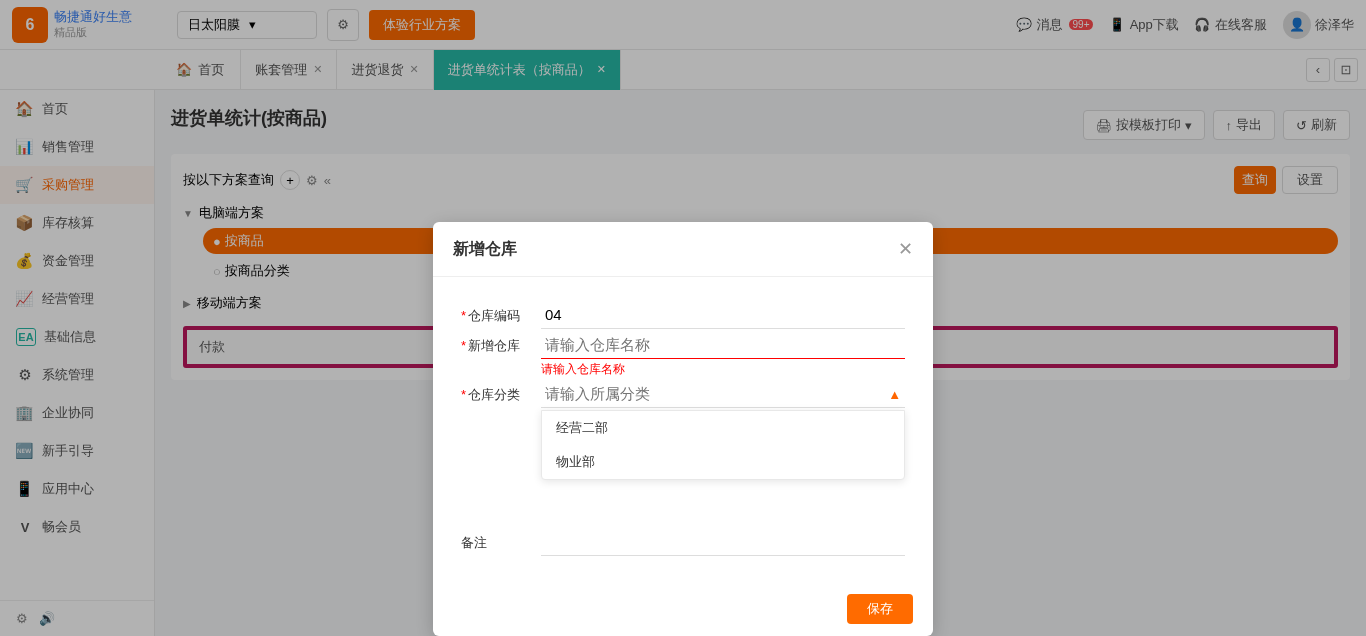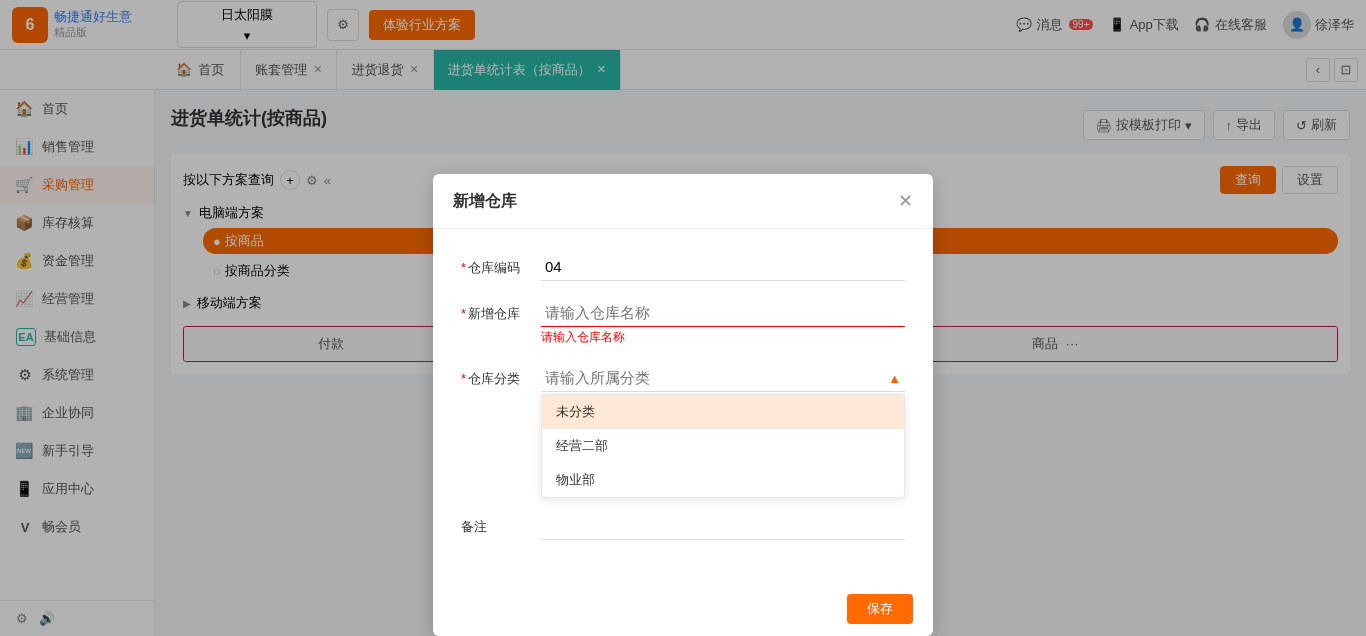--- a/index.html
+++ b/index.html
@@ -31,21 +31,20 @@
       display: flex; align-items: center; justify-content: center;
       color: #fff; font-weight: bold; font-size: 16px;
     }
     .logo-text { font-size: 13px; color: #3b82f6; line-height: 1.3; }
     .logo-sub { font-size: 11px; color: #999; }
     .store-selector {
       display: flex; align-items: center; gap: 4px;
       border: 1px solid #ddd; border-radius: 4px;
       padding: 4px 10px; cursor: pointer; background: #fff;
       min-width: 140px;
-      flex-direction: column;
     }
     .store-selector span { flex: 1; }
     .gear-btn {
       width: 32px; height: 32px; border: 1px solid #ddd; border-radius: 4px;
       display: flex; align-items: center; justify-content: center; cursor: pointer;
       background: #fff; color: #666;
     }
     .try-btn {
       background: #ff6b00; color: #fff; border: none; border-radius: 4px;
       padding: 6px 14px; cursor: pointer; font-size: 13px;
@@ -132,21 +131,21 @@
       position: relative; z-index: 101;
     }
     .dialog-header {
       padding: 16px 20px; border-bottom: 1px solid #eee;
       display: flex; align-items: center; justify-content: space-between;
     }
     .dialog-title { font-size: 16px; font-weight: bold; color: #333; }
     .dialog-close { cursor: pointer; color: #999; font-size: 18px; }
     .dialog-body { padding: 24px 28px; }
     .form-row {
-      display: flex; align-items: flex-start; margin-bottom: 18px; position: relative;
+      display: flex; align-items: flex-start; margin-bottom: 2px; position: relative;
     }
     .form-label {
       width: 80px; font-size: 13px; color: #333; padding-top: 6px;
       flex-shrink: 0;
     }
     .form-label.required::before { content: '*'; color: #f00; margin-right: 2px; }
     .form-control {
       flex: 1;
     }
     .form-input {
@@ -329,21 +328,21 @@
       </div>
     </div>
 
     <div class="query-panel">
       <div style="display:flex;align-items:center;gap:6px;margin-bottom:8px;">
         <span>按以下方案查询</span>
         <span style="width:20px;height:20px;border:1px solid #ddd;border-radius:50%;display:flex;align-items:center;justify-content:center;cursor:pointer;">+</span>
         <span style="cursor:pointer;color:#888;">⚙</span>
         <span style="cursor:pointer;color:#888;">«</span>
         <div style="flex:1;"></div>
-        <button class="toolbar-btn primary" style="padding:4px 14px;">查询</button>
+        <button class="toolbar-btn primary" style="padding:4px 7px;">查询</button>
         <button class="toolbar-btn" style="padding:4px 14px;">设置</button>
       </div>
 
       <div style="display:flex;flex-direction:column;gap:4px;">
         <div style="display:flex;align-items:center;gap:6px;padding:2px 0;">
           <span style="color:#888;font-size:10px;">▼</span>
           <span>电脑端方案</span>
         </div>
         <div style="padding-left:20px;display:flex;flex-direction:column;gap:4px;">
           <div class="scheme-item active">
@@ -354,21 +353,21 @@
             <span style="color:#aaa;">○</span>
             <span>按商品分类</span>
           </div>
         </div>
         <div style="display:flex;align-items:center;gap:6px;padding:2px 0;margin-top:4px;">
           <span style="color:#888;font-size:10px;">▶</span>
           <span>移动端方案</span>
         </div>
       </div>
 
-      <div style="display:flex;gap:0;margin-top:12px;border:1px solid #be185d;border-radius:3px;overflow:hidden;text-align:center;">
+      <div style="display:flex;gap:0;margin-top:12px;border:4px solid #be185d;border-radius:3px;overflow:hidden;">
         <div style="flex:1;padding:8px 12px;background:#fafafa;border-right:1px solid #e8e8e8;font-size:13px;color:#555;">
           <span>付款</span>
         </div>
         <div style="flex:1;padding:8px 12px;background:#fafafa;border-right:1px solid #e8e8e8;font-size:13px;color:#555;">
           <span>单据状态</span>
           <span style="cursor:pointer;margin-left:4px;">▾</span>
         </div>
         <div style="flex:2;padding:8px 12px;background:#fafafa;font-size:13px;color:#555;">
           <span>商品</span>
           <span style="cursor:pointer;margin-left:4px;">···</span>
@@ -415,21 +414,20 @@
         </div>
       </div>
 
       <div class="form-row" style="margin-bottom:4px;">
         <span class="form-label required">仓库分类</span>
         <div class="form-control form-input-wrap" style="position:relative;">
           <input class="form-input" type="text" placeholder="请输入所属分类" style="">
           <span class="toggle-btn">▲</span>
           
           <div class="dropdown-list">
-            <div class="dropdown-item highlighted">未分类</div>
             <div class="dropdown-item">经营二部</div>
             <div class="dropdown-item">物业部</div>
           </div>
         </div>
       </div>
 
       <div class="form-row" style="margin-top:120px;">
         <span class="form-label">备注</span>
         <div class="form-control">
           <input class="form-input" type="text" style="">

